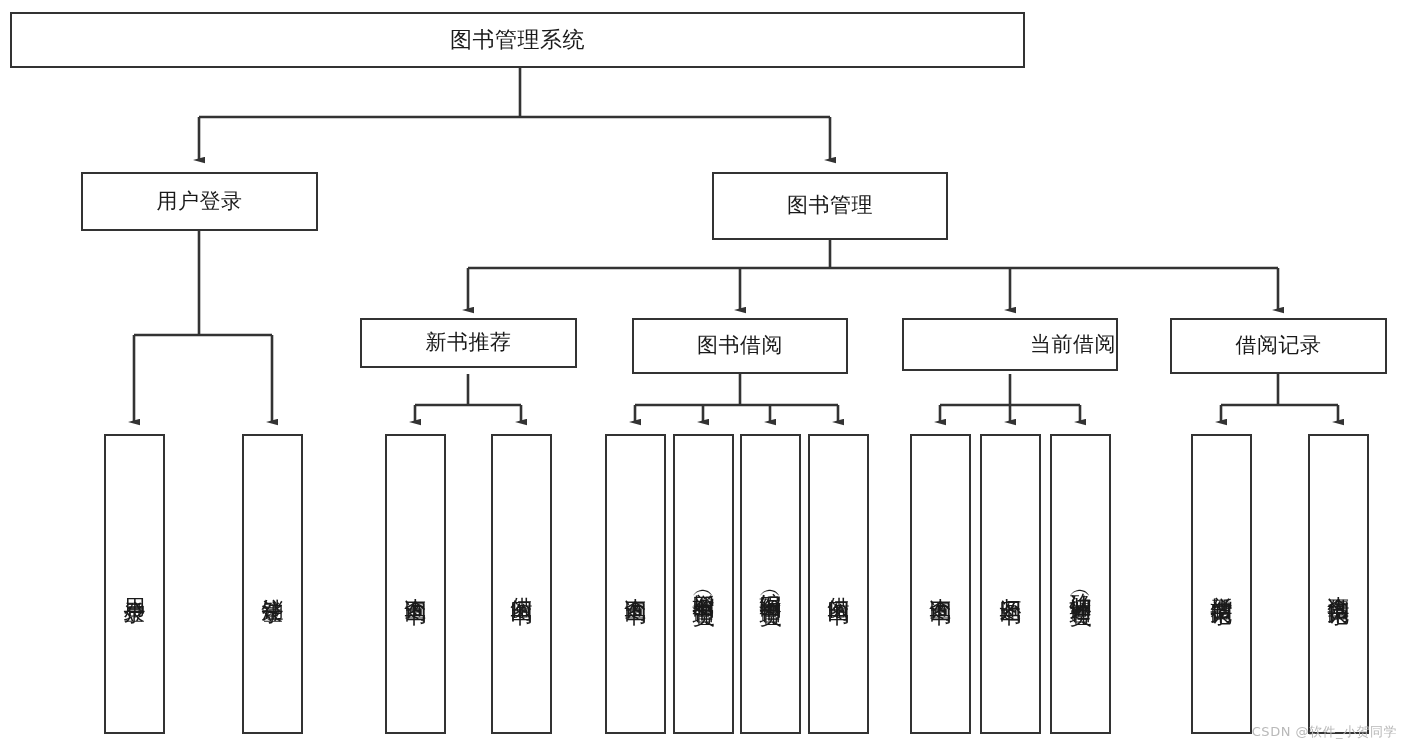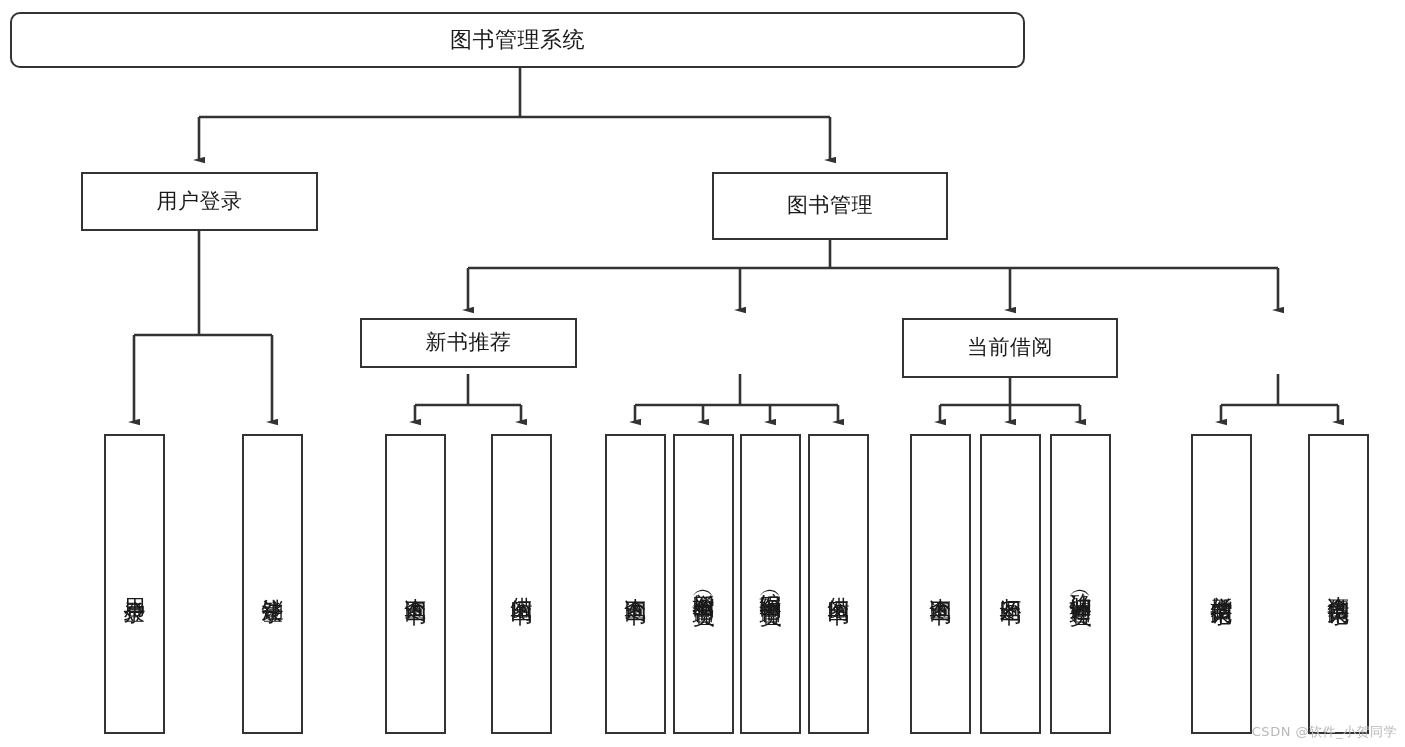--- a/index.html
+++ b/index.html
@@ -120,36 +120,42 @@
       <path d="M1010,405 L1010,422" marker-end="url(#arrowhead)"></path>
       <path d="M1080,405 L1080,422" marker-end="url(#arrowhead)"></path>
 
       <path d="M1278,374 L1278,405"></path>
       <path d="M1221,405 L1338,405"></path>
       <path d="M1221,405 L1221,422" marker-end="url(#arrowhead)"></path>
       <path d="M1338,405 L1338,422" marker-end="url(#arrowhead)"></path>
     </g>
   </svg>
 
-  <div class="node horizontal root" style="left:10px; top:12px; width:1015px; height:56px;border-radius:10px;">
+  <div class="node horizontal root" style="left:10px; top:12px; width:1015px; height:56px;">
     <span class="node-label">图书管理系统</span>
   </div>
 
   <div class="node horizontal" style="left:81px; top:172px; width:237px; height:59px;">
     <span class="node-label">用户登录</span>
   </div>
   <div class="node horizontal" style="left:712px; top:172px; width:236px; height:68px;">
     <span class="node-label">图书管理</span>
   </div>
 
   <div class="node horizontal" style="left:360px; top:318px; width:217px; height:50px;">
     <span class="node-label">新书推荐</span>
   </div>
-  <div class="node horizontal" style="left:902px; top:318px; width:216px; height:60px;">
+  <div class="node horizontal" style="left:632px; top:318px; width:216px; height:56px;">
+    <span class="node-label">图书借阅</span>
+  </div>
+  <div class="node horizontal" style="left:902px; top:318px; width:216px; height:53px;justify-content:flex-end;">
     <span class="node-label">当前借阅</span>
+  </div>
+  <div class="node horizontal" style="left:1170px; top:318px; width:217px; height:56px;">
+    <span class="node-label">借阅记录</span>
   </div>
 
   <div class="node vertical" style="left:104px; top:434px; width:61px; height:300px;">
     <span class="node-label">用户登录</span>
   </div>
   <div class="node vertical" style="left:242px; top:434px; width:61px; height:300px;">
     <span class="node-label">注销登录</span>
   </div>
 
   <div class="node vertical" style="left:385px; top:434px; width:61px; height:300px;">

